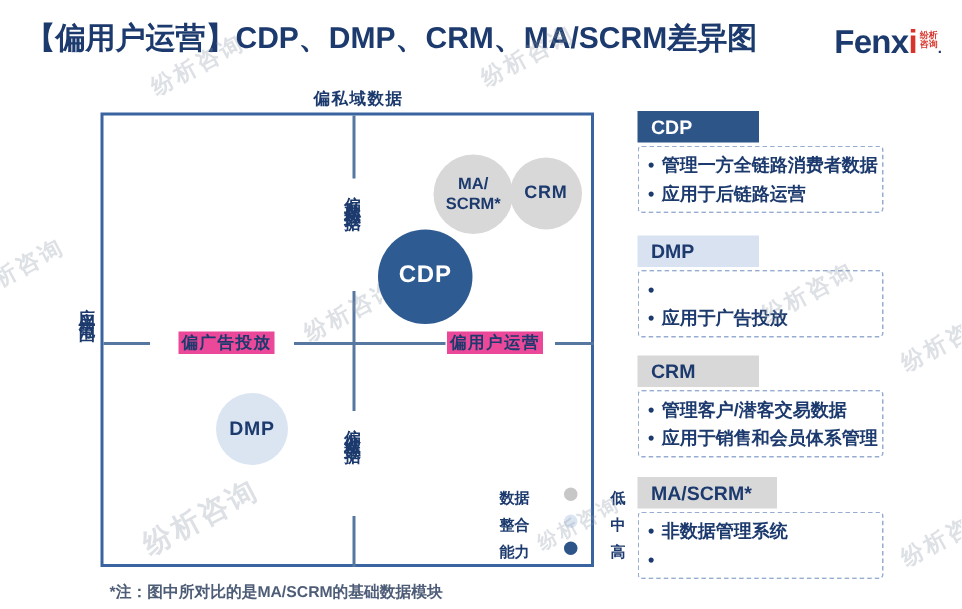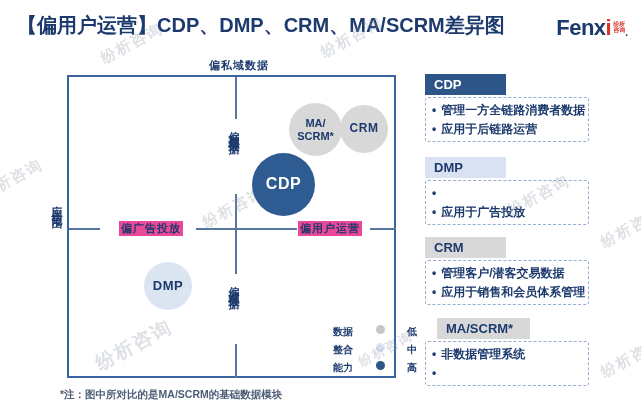--- a/index.html
+++ b/index.html
@@ -64,28 +64,28 @@
   .bubble.crm{left:271px;top:28px;width:48px;height:48px;font-size:12px;letter-spacing:0.5px;}
   .bubble.cdp{left:183px;top:76px;width:63px;height:63px;font-size:16px;color:#ffffff;letter-spacing:0.5px;z-index:2;}
   .bubble.dmp{left:75px;top:185px;width:48px;height:48px;font-size:13px;letter-spacing:0.5px;}
   
   .legend{position:absolute;left:264px;top:248px;display:flex;flex-direction:column;gap:4px;}
   .legend .row{display:flex;align-items:flex-start;gap:22px;}
   .legend .lab{font-size:10px;font-weight:bold;color:#1c3a6d;width:21px;}
   .legend .dot{width:9px;height:9px;border-radius:50%;}
   .legend .lvl{font-size:10px;font-weight:bold;color:#1c3a6d;}
   
-  .footnote{position:absolute;left:60px;top:388px;font-size:10.5px;font-weight:600;color:#4e5d77;white-space:nowrap;}
+  .footnote{position:absolute;left:73px;top:388px;font-size:10.5px;font-weight:600;color:#4e5d77;white-space:nowrap;}
   
   .panel{position:absolute;left:425px;width:164px;}
   .panel .hdr{
     height:21px;line-height:21px;padding-left:9px;font-size:13px;font-weight:bold;
     width:72px;box-sizing:content-box;white-space:nowrap;
   }
-  .panel.p-ma .hdr{width:84px;margin-left:12px;}
+  .panel.p-ma .hdr{width:84px;}
   .hdr-dark{background:#2d5588;color:#ffffff;}
   .hdr-light{background:#d9e2f1;color:#1c3a6d;}
   .hdr-gray{background:#d8d8d8;color:#1c3a6d;}
   .panel .bx{
     margin-top:2px;border:1px dashed #96add1;border-radius:3px;box-sizing:border-box;
     width:164px;height:45px;padding:4px 6px;display:flex;flex-direction:column;justify-content:center;gap:1px;
   }
   .bullet{display:flex;align-items:flex-start;gap:5px;font-size:12px;font-weight:bold;color:#1c3a6d;line-height:18px;white-space:nowrap;}
   .bullet .bdot{font-size:12px;line-height:18px;}
   .panel.p-cdp{top:74px;} .panel.p-dmp{top:157px;} .panel.p-crm{top:237px;} .panel.p-ma{top:318px;}

